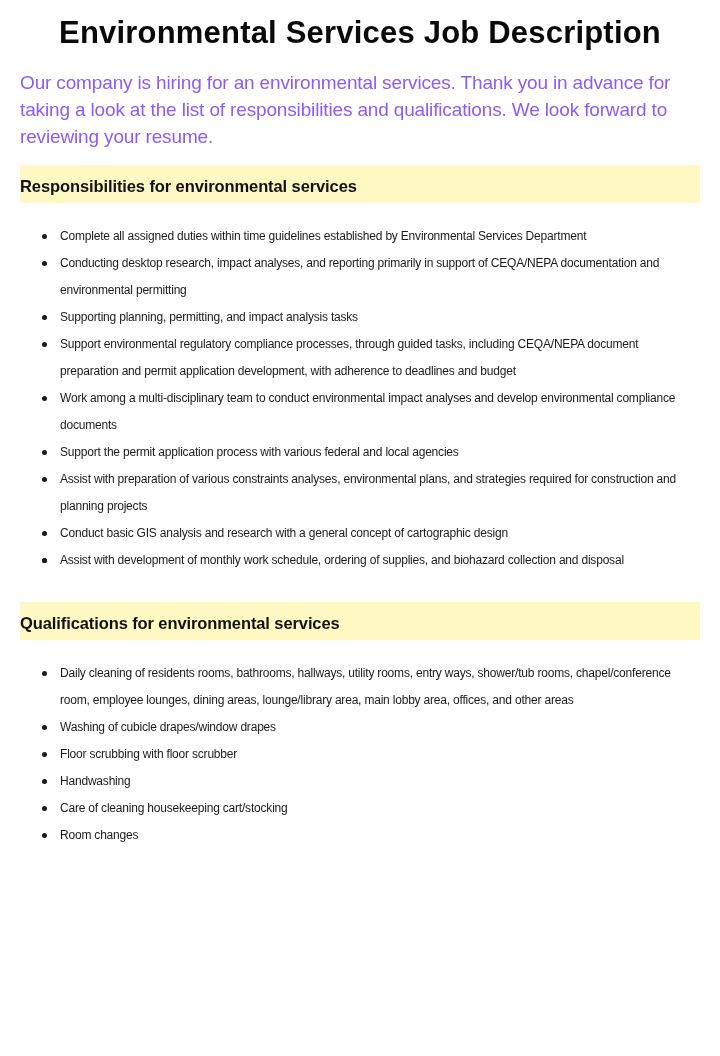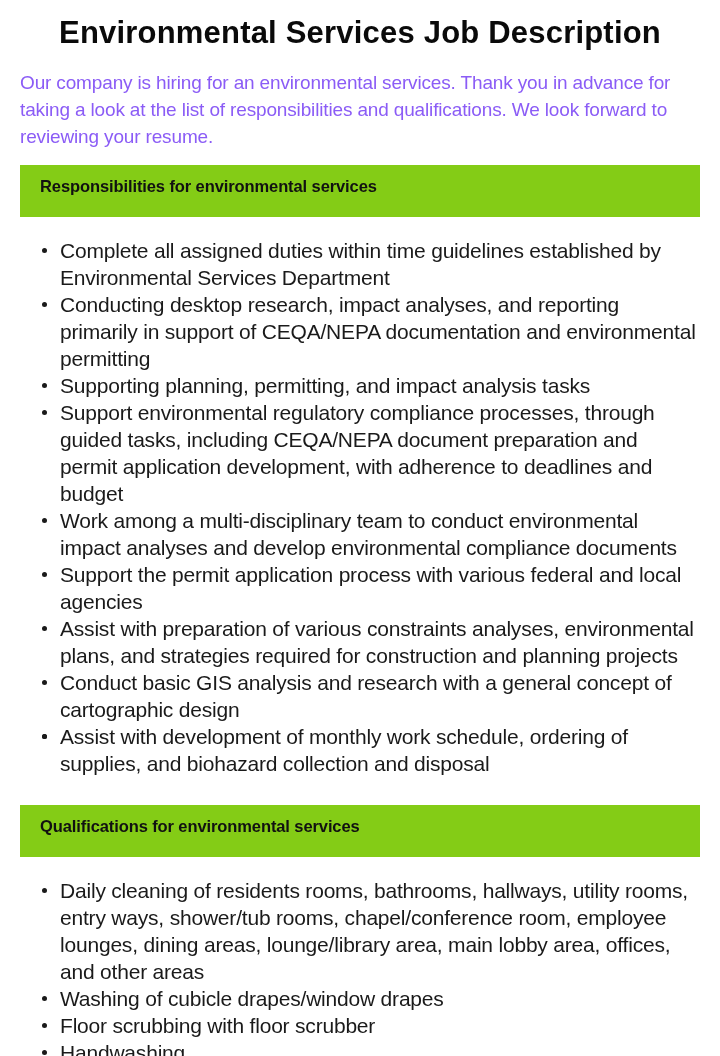--- a/index.html
+++ b/index.html
@@ -30,37 +30,36 @@
     }
     .intro {
       margin: 11px 0 0 0;
       font-size: 19px;
       line-height: 27px;
       color: #8b5cf6;
       letter-spacing: -0.15px;
     }
     .section-header {
       margin-top: 15px;
-      background: #84cc16;
-      height: 52px;
+      background: #fef9c3;
+      height: 38px;
       line-height: 42px;
-      padding-left: 20px;
       font-size: 16.5px;
       font-weight: 700;
       color: #111111;
       letter-spacing: -0.1px;
     }
     ul.list {
       margin: 20px 0 0 0;
       padding-left: 40px;
       list-style: none;
     }
     ul.list li {
       position: relative;
-      font-size: 21px;
+      font-size: 12px;
       line-height: 27px;
       color: #1a1a1a;
       letter-spacing: -0.2px;
     }
     ul.list li .bullet {
       position: absolute;
       left: -18px;
       top: 11px;
       width: 5px;
       height: 5px;

